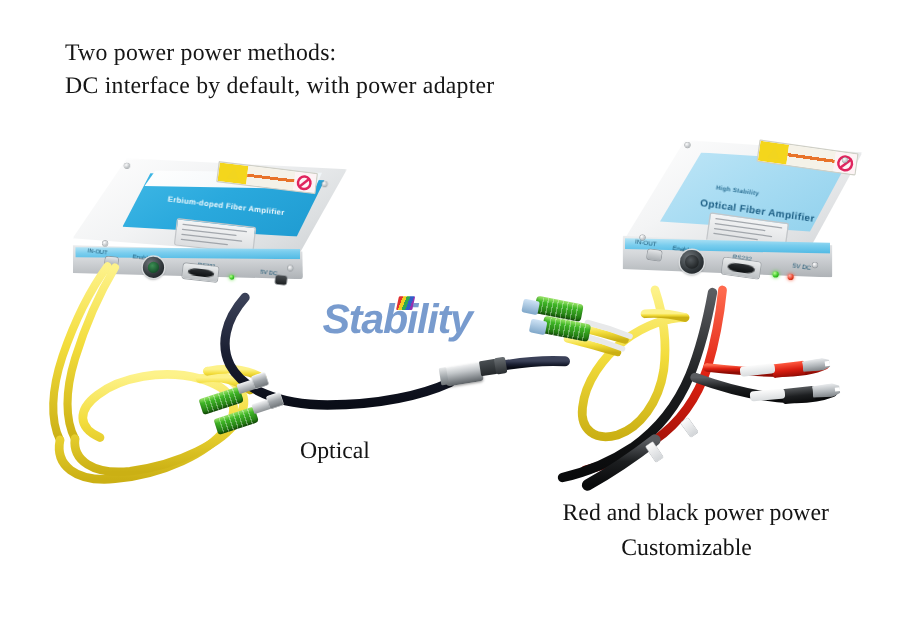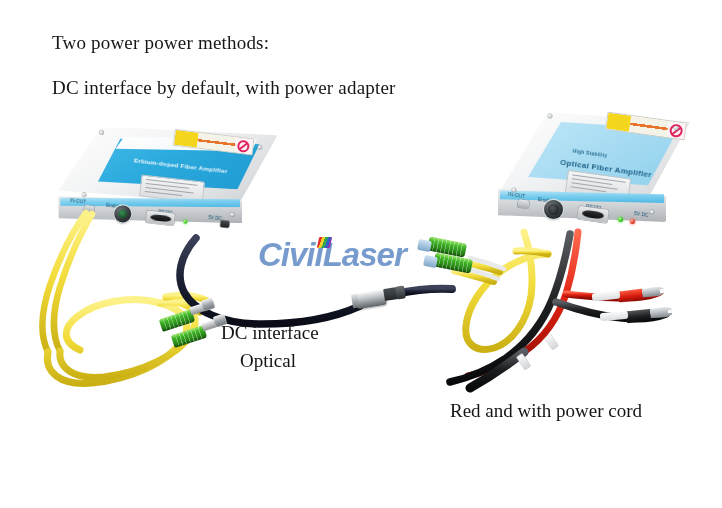--- a/index.html
+++ b/index.html
@@ -15,21 +15,21 @@
   .hdr{
     position:absolute;
     color:#161616;
     font-family:"Liberation Serif", serif;
     font-size:19px;
     line-height:26px;
     white-space:nowrap;
     letter-spacing:.2px;
   }
   #hdr-l1{left:52px;top:30px;}
-  #hdr-l2{left:52px;top:75px;text-align:center;}
+  #hdr-l2{left:52px;top:56px;text-align:center;}
   .cap{
     position:absolute;
     color:#141414;
     font-family:"Liberation Serif", serif;
     font-size:19px;
     white-space:nowrap;
   }
   #cap-dc-1{left:221px;top:322px;}
   #cap-dc-2{left:240px;top:350px;}
   #cap-rb-1{left:450px;top:400px;}
@@ -498,20 +498,20 @@
               clip-path:polygon(0% 10%,72% 0%,100% 24%,100% 76%,72% 100%,0% 90%);"></div>
 
   <div style="position:absolute;left:592px;top:292px;width:28px;height:8px;transform:rotate(-6deg);
               background:linear-gradient(180deg,#fbfbfb,#d9dcde);border-radius:3px;"></div>
   <div style="position:absolute;left:600px;top:312px;width:28px;height:8px;transform:rotate(-5deg);
               background:linear-gradient(180deg,#fbfbfb,#d9dcde);border-radius:3px;"></div>
 
   <div class="zip-tie" style="left:548px;top:335px;width:7px;height:14px;transform:rotate(-36deg);"></div>
   <div class="zip-tie" style="left:520px;top:354px;width:7px;height:15px;transform:rotate(-34deg);"></div>
 
-  <div id="wm">CivilLaser</div>
+  <div id="wm">Stability</div>
   <div id="wm-rainbow"></div>
 
-  <div class="cap" id="cap-dc-1">DC interface</div>
   <div class="cap" id="cap-dc-2">Optical</div>
-  <div class="cap" id="cap-rb-1">Red and with power cord</div>
+  <div class="cap" id="cap-rb-1">Red and black power power</div>
+  <div class="cap" id="cap-rb-2">Customizable</div>
 
 </div>
 
 </body></html>

